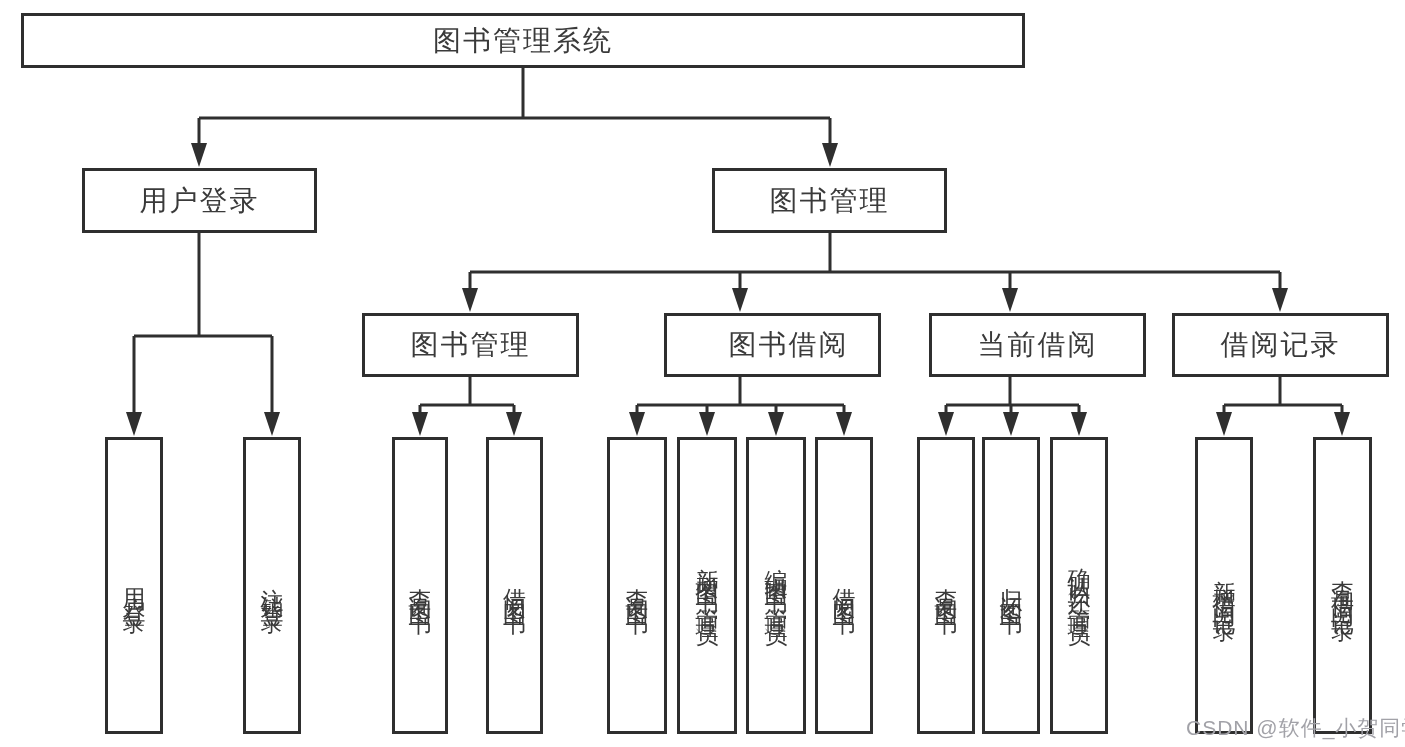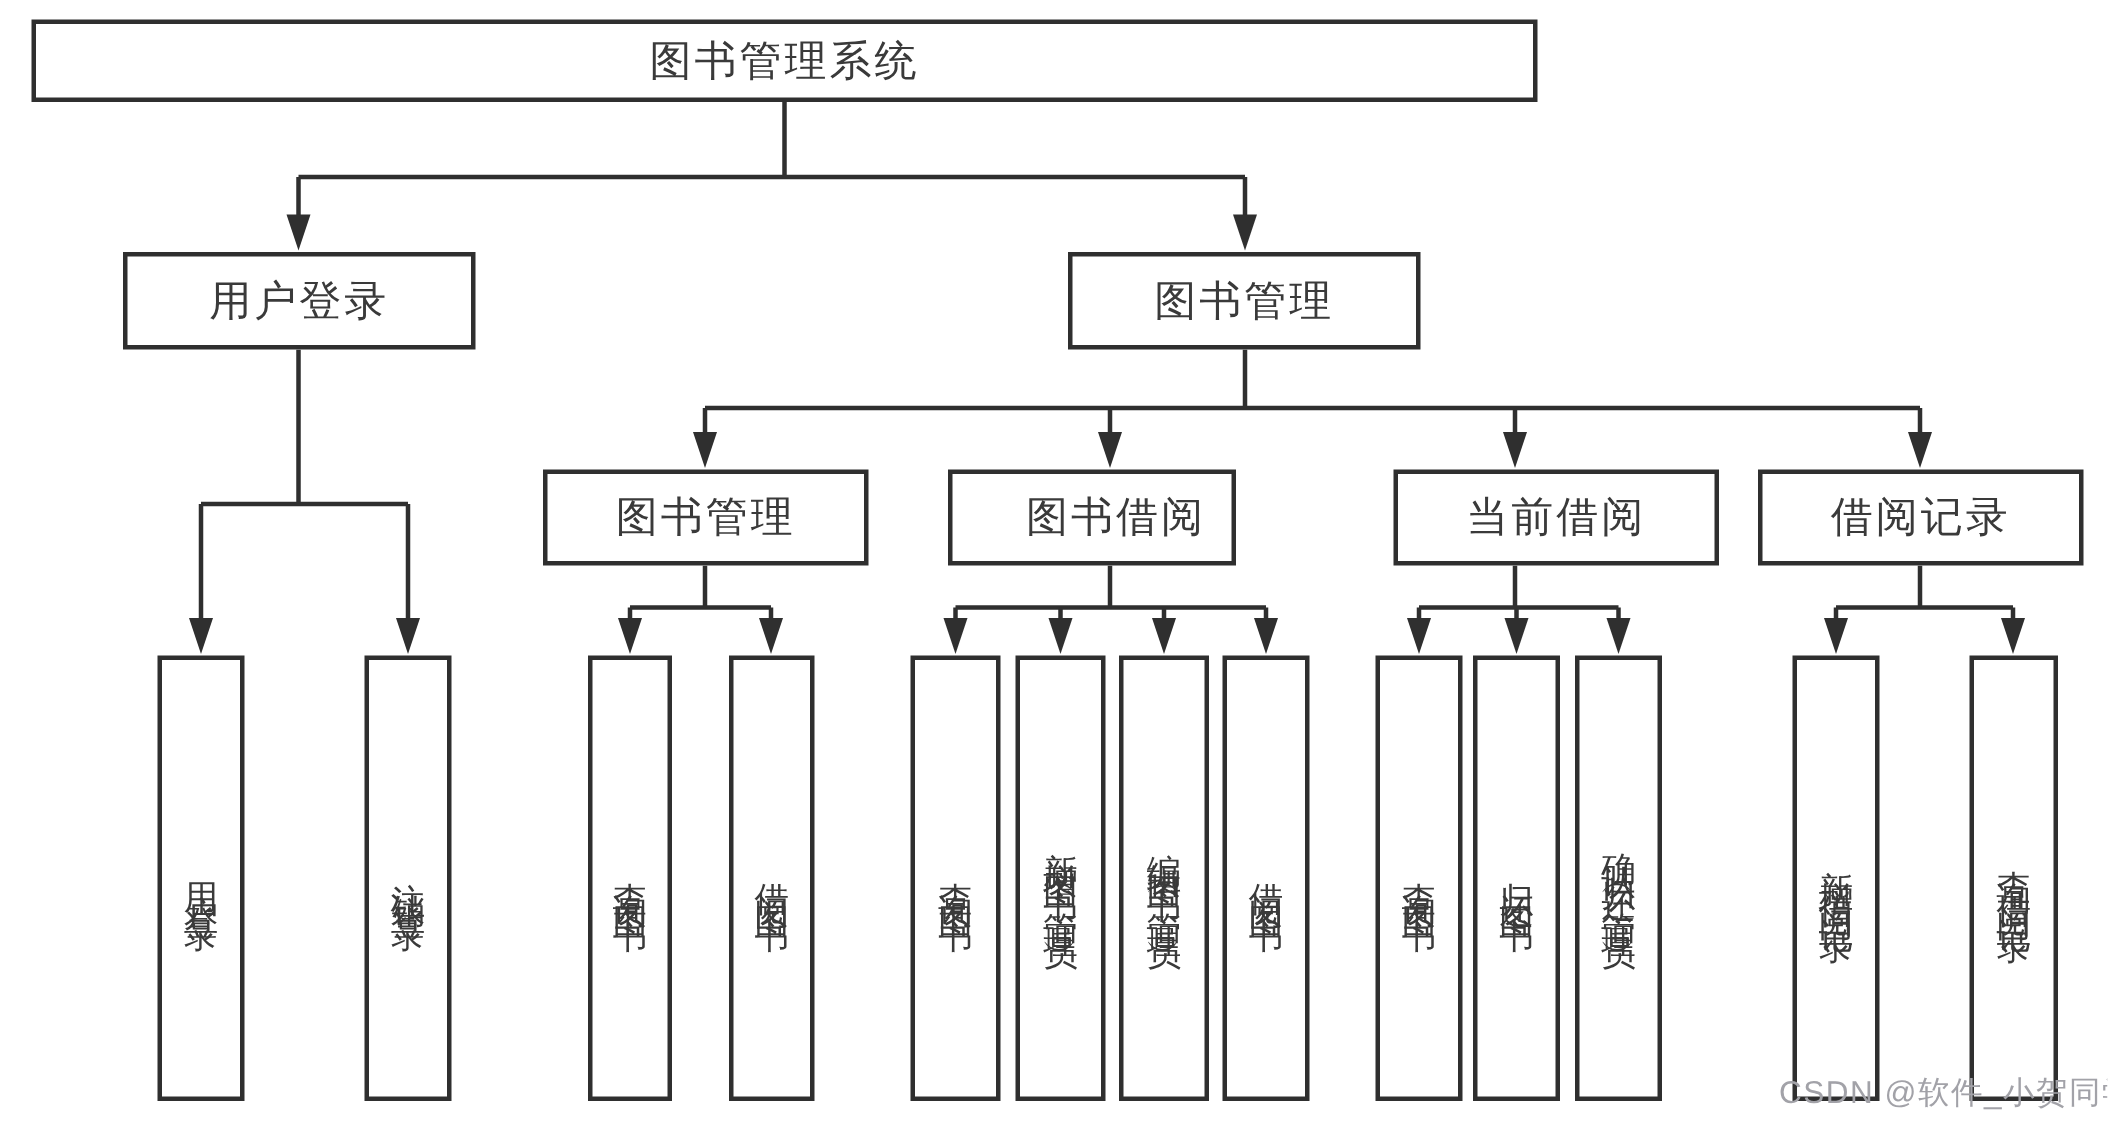--- a/index.html
+++ b/index.html
@@ -100,21 +100,21 @@
       <polygon points="1334,412 1350,412 1342,436"></polygon>
     </g>
   </svg>
 
   <div class="node hbox" style="left:21px; top:13px; width:1004px; height:55px;">图书管理系统</div>
 
   <div class="node hbox" style="left:82px; top:168px; width:235px; height:65px;">用户登录</div>
   <div class="node hbox" style="left:712px; top:168px; width:235px; height:65px;">图书管理</div>
 
   <div class="node hbox" style="left:362px; top:313px; width:217px; height:64px;">图书管理</div>
-  <div class="node hbox" style="left:632px; top:313px; width:192px; height:64px;padding-left:32px;">图书借阅</div>
+  <div class="node hbox" style="left:664px; top:313px; width:217px; height:64px;padding-left:32px;">图书借阅</div>
   <div class="node hbox" style="left:902px; top:313px; width:217px; height:64px;margin-left:27px;">当前借阅</div>
   <div class="node hbox" style="left:1172px; top:313px; width:217px; height:64px;">借阅记录</div>
 
   <div class="node vbox" style="left:105px; top:437px; width:58px; height:297px;">
     <span class="vtext">用户登录</span>
   </div>
   <div class="node vbox" style="left:243px; top:437px; width:58px; height:297px;">
     <span class="vtext">注销登录</span>
   </div>
 

